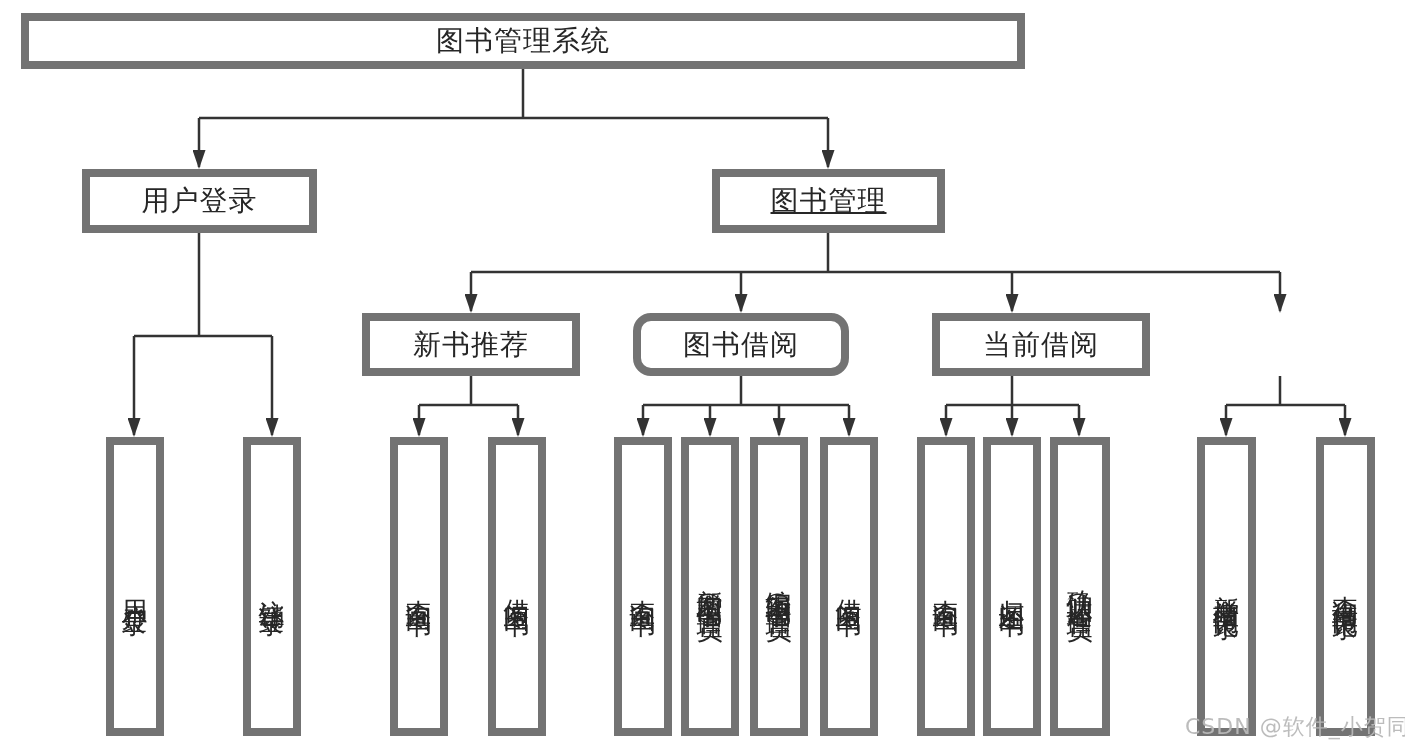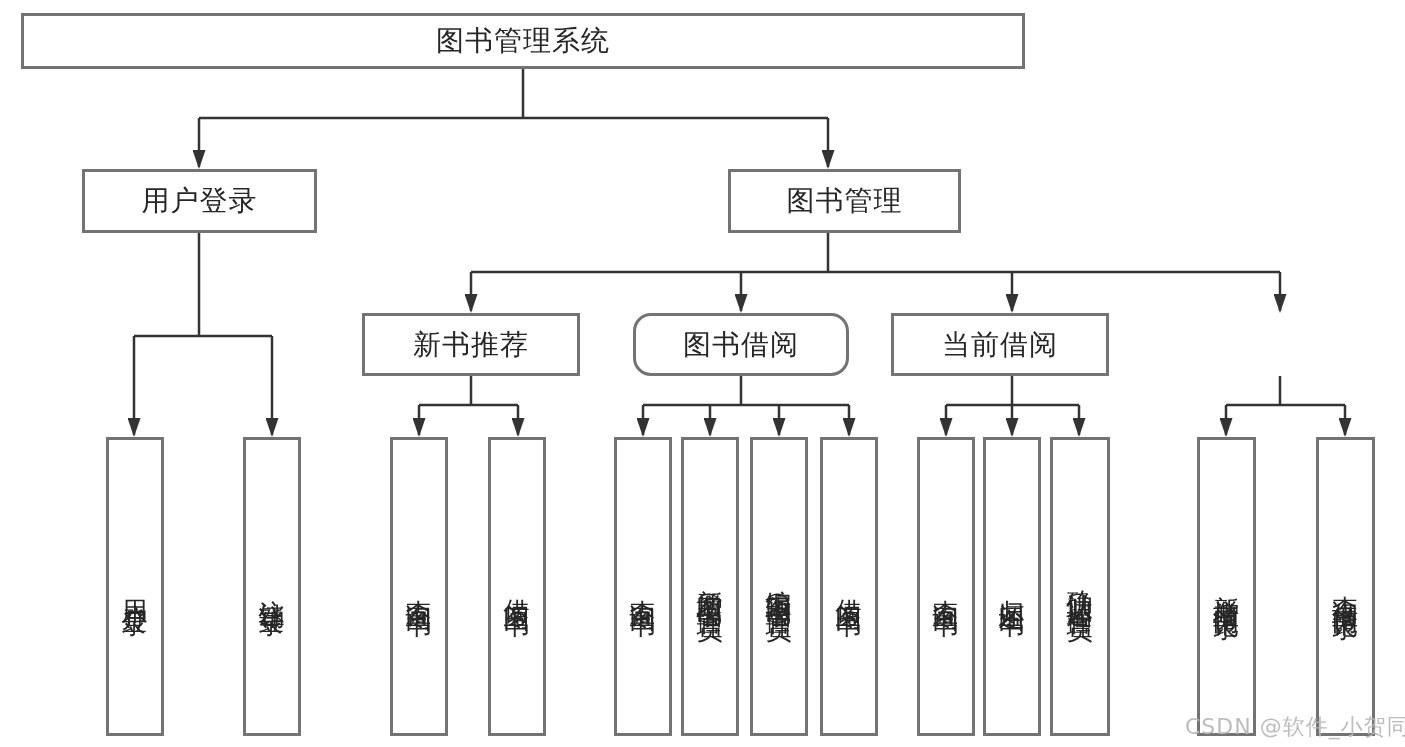--- a/index.html
+++ b/index.html
@@ -17,21 +17,21 @@
   }
   #connectors {
     position: absolute;
     left: 0;
     top: 0;
     z-index: 1;
   }
   .node {
     position: absolute;
     box-sizing: border-box;
-    border: 3px solid #737373;
+    border: 8px solid #737373;
     background: #ffffff;
     display: flex;
     align-items: center;
     justify-content: center;
     color: #262626;
     z-index: 2;
   }
   .h-node {
     font-size: 28px;
     letter-spacing: 1px;
@@ -98,25 +98,25 @@
       <line x1="1012" y1="405" x2="1012" y2="435" marker-end="url(#ah)"></line>
       <line x1="1079" y1="405" x2="1079" y2="435" marker-end="url(#ah)"></line>
       <line x1="1226" y1="405" x2="1226" y2="435" marker-end="url(#ah)"></line>
       <line x1="1345" y1="405" x2="1345" y2="435" marker-end="url(#ah)"></line>
     </g>
   </svg>
 
   <div class="node h-node" style="left:21px; top:13px; width:1004px; height:56px;">图书管理系统</div>
 
   <div class="node h-node" style="left:82px; top:169px; width:235px; height:64px;">用户登录</div>
-  <div class="node h-node" style="left:728px; top:169px; width:233px; height:64px;">图书管理</div>
+  <div class="node h-node" style="left:712px; top:169px; width:233px; height:64px;text-decoration:underline;">图书管理</div>
 
   <div class="node h-node" style="left:362px; top:313px; width:218px; height:63px;">新书推荐</div>
   <div class="node h-node" style="left:633px; top:313px; width:216px; height:63px;border-radius:18px;">图书借阅</div>
-  <div class="node h-node" style="left:891px; top:313px; width:218px; height:63px;">当前借阅</div>
+  <div class="node h-node" style="left:932px; top:313px; width:218px; height:63px;">当前借阅</div>
 
   <div class="node v-node" style="left:106px; top:437px; width:58px; height:299px;">
     <span>用户登录</span>
   </div>
   <div class="node v-node" style="left:243px; top:437px; width:58px; height:299px;">
     <span>注销登录</span>
   </div>
 
   <div class="node v-node" style="left:390px; top:437px; width:58px; height:299px;">
     <span>查询图书</span>

